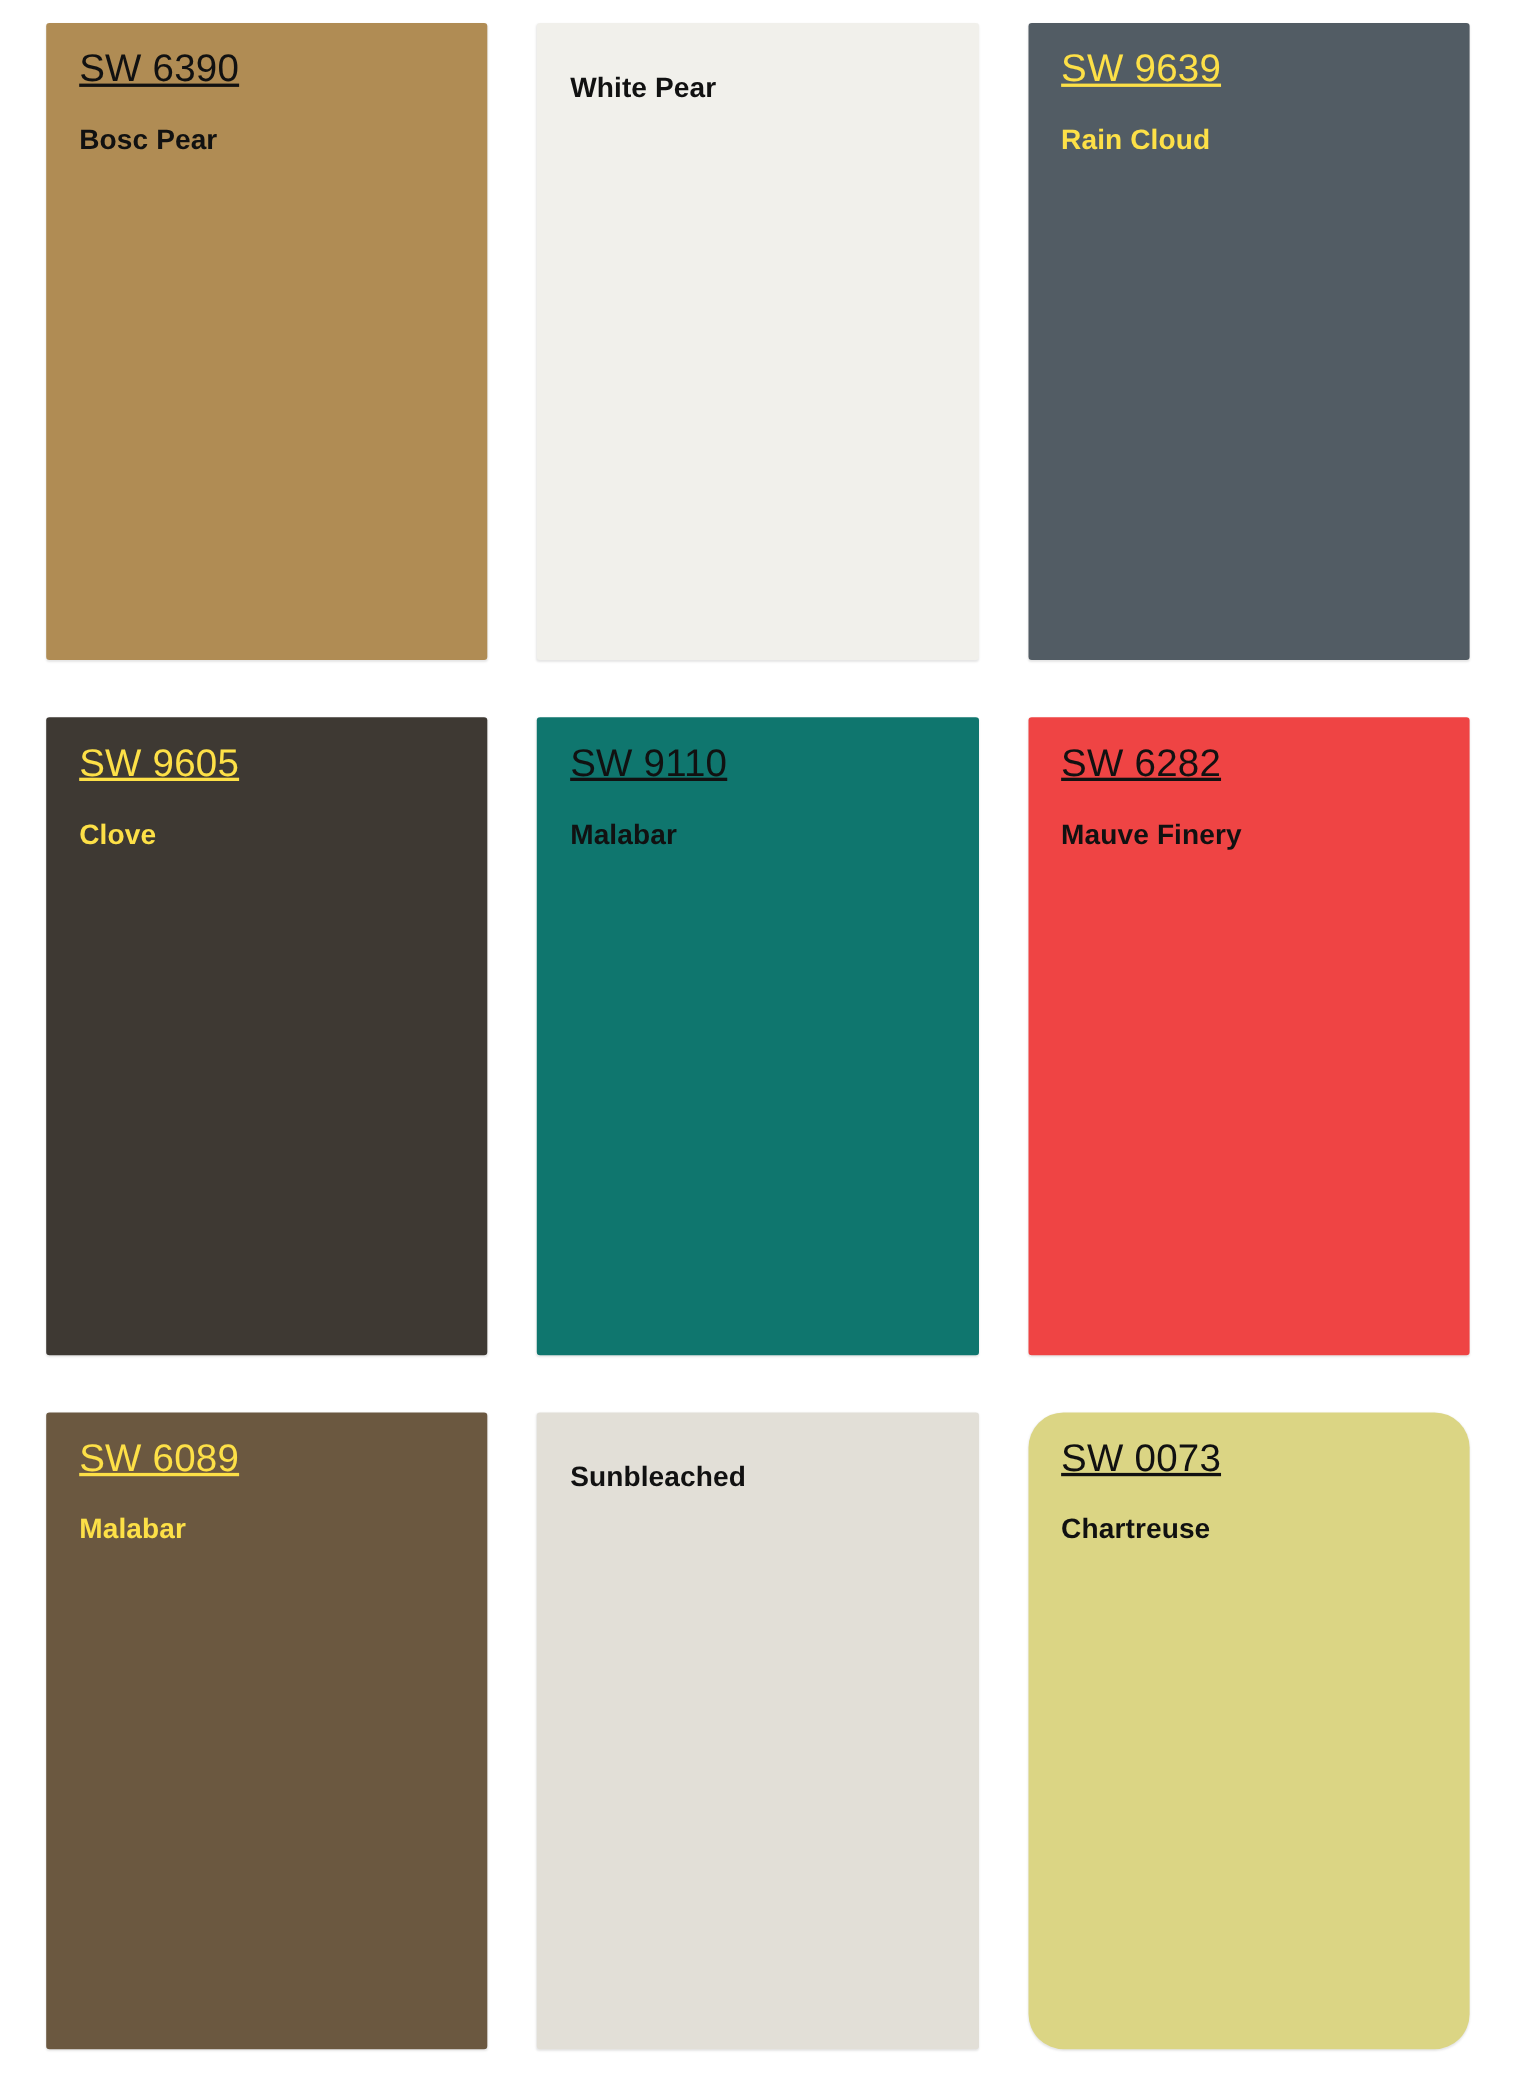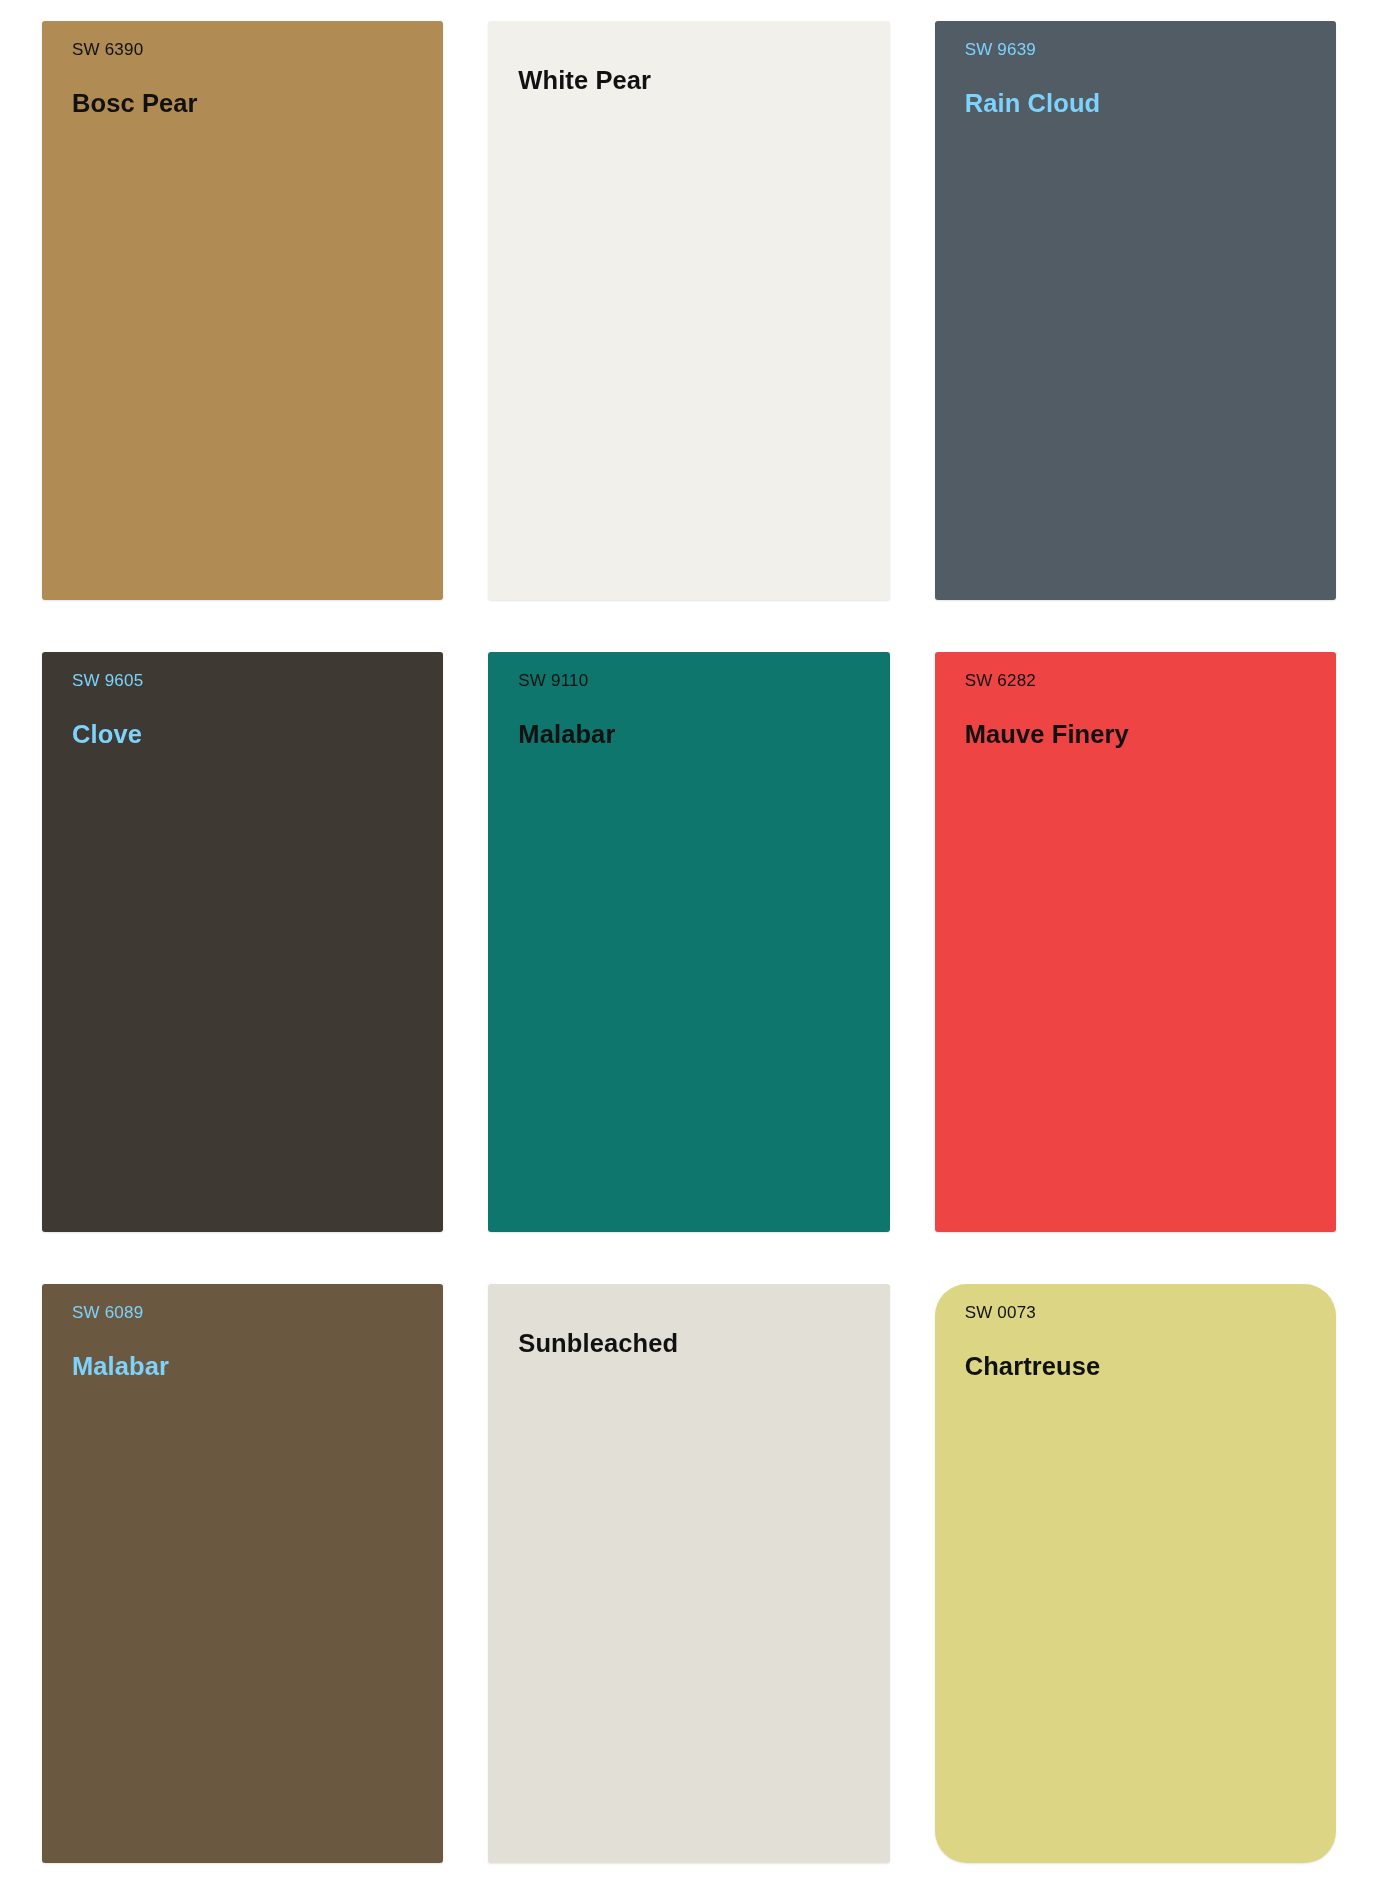--- a/index.html
+++ b/index.html
@@ -31,39 +31,40 @@
     box-shadow: 0 1px 2px rgba(0,0,0,0.10);
   }
   .swatch-label {
     position: absolute;
     left: 30px;
     top: 18px;
     right: 14px;
   }
   .swatch-code {
     display: block;
-    font-size: 17px;
+    font-size: 35px;
     font-weight: 400;
     letter-spacing: 0.2px;
     line-height: 1.35;
     white-space: nowrap;
+    text-decoration: underline;
   }
   .swatch-name {
     display: block;
     margin-top: 24px;
     font-size: 25.5px;
     font-weight: 700;
     letter-spacing: 0.1px;
     line-height: 1.35;
     white-space: nowrap;
   }
   .text-dark .swatch-code,
   .text-dark .swatch-name { color: #111111; }
   .text-light .swatch-code,
-  .text-light .swatch-name { color: #7dd3fc; }
+  .text-light .swatch-name { color: #fde047; }
 </style>
 </head>
 <body>
 
 <div id="palette-grid" style="background: rgb(255, 255, 255); grid-template-columns: repeat(3, 1fr); grid-template-rows: repeat(3, 1fr);">
     <div class="swatch text-dark" style="background: rgb(176, 140, 84);">
       <div class="swatch-label">
         <span class="swatch-code">SW 6390</span>
         <span class="swatch-name">Bosc Pear</span>
       </div>

